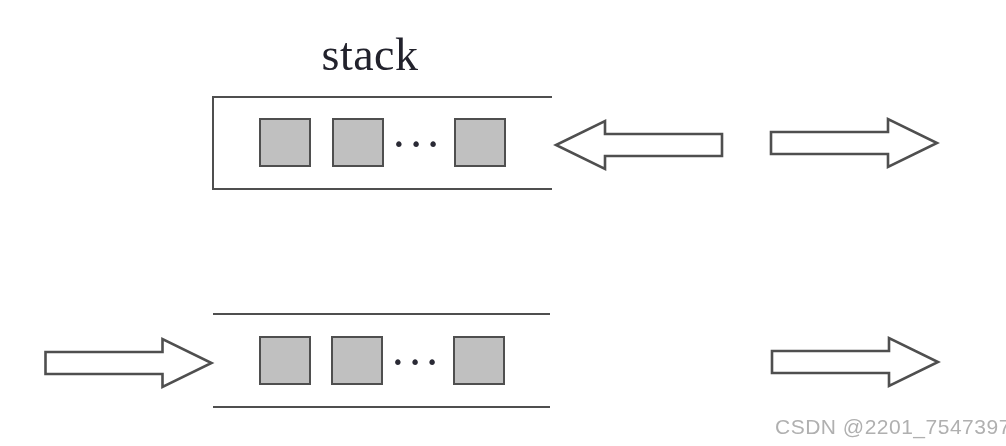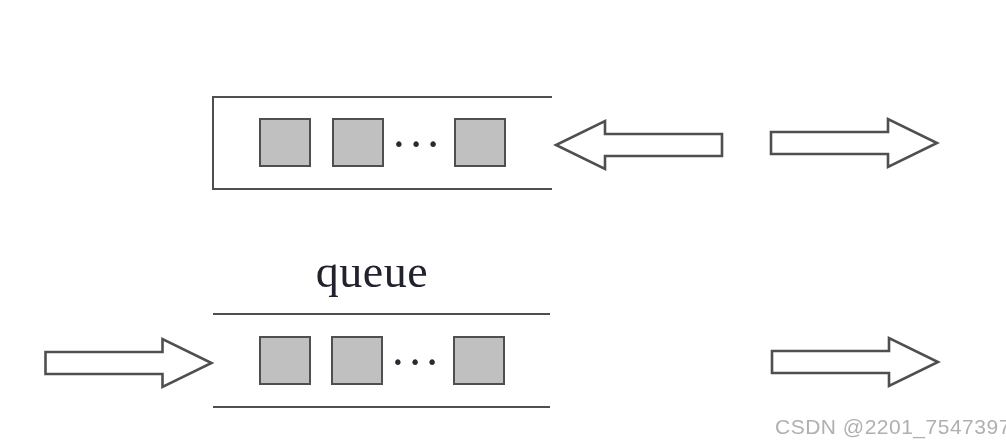--- a/index.html
+++ b/index.html
@@ -59,37 +59,37 @@
     position:absolute;left:775px;top:415px;
     font-family:"Liberation Sans","DejaVu Sans",sans-serif;
     font-size:21px;color:var(--wm);letter-spacing:0.5px;white-space:nowrap;
   }
 </style>
 </head>
 <body>
 
 <div class="canvas">
 
+  <div class="title" style="left:370px;top:32px">stack</div>
 
   <div class="tray stack-tray">
     <div class="cell c1"></div>
     <div class="cell c2"></div>
     <div class="dots">•••</div>
     <div class="cell c3"></div>
   </div>
 
   <svg class="arrow flip" style="left:553px;top:117px" width="171" height="56" viewBox="0 0 171 56">
     <polygon points="2,17 119,17 119,4 168,28 119,52 119,39 2,39"></polygon>
   </svg>
 
   <svg class="arrow" style="left:769px;top:115px" width="171" height="56" viewBox="0 0 171 56">
     <polygon points="2,17 119,17 119,4 168,28 119,52 119,39 2,39"></polygon>
   </svg>
 
-  <div class="title" style="left:372px;top:249px">queue</div>
 
   <div class="tray queue-tray">
     <div class="cell c1"></div>
     <div class="cell c2"></div>
     <div class="dots">•••</div>
     <div class="cell c3"></div>
   </div>
 
   <svg class="arrow" style="left:43px;top:335px" width="172" height="56" viewBox="0 0 171 56">
     <polygon points="2,17 119,17 119,4 168,28 119,52 119,39 2,39"></polygon>

